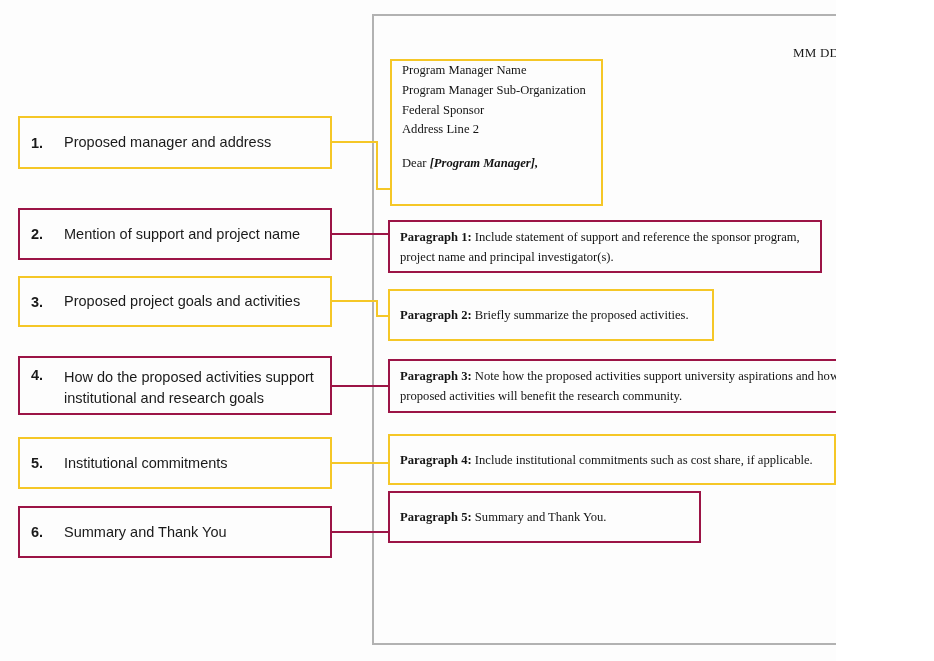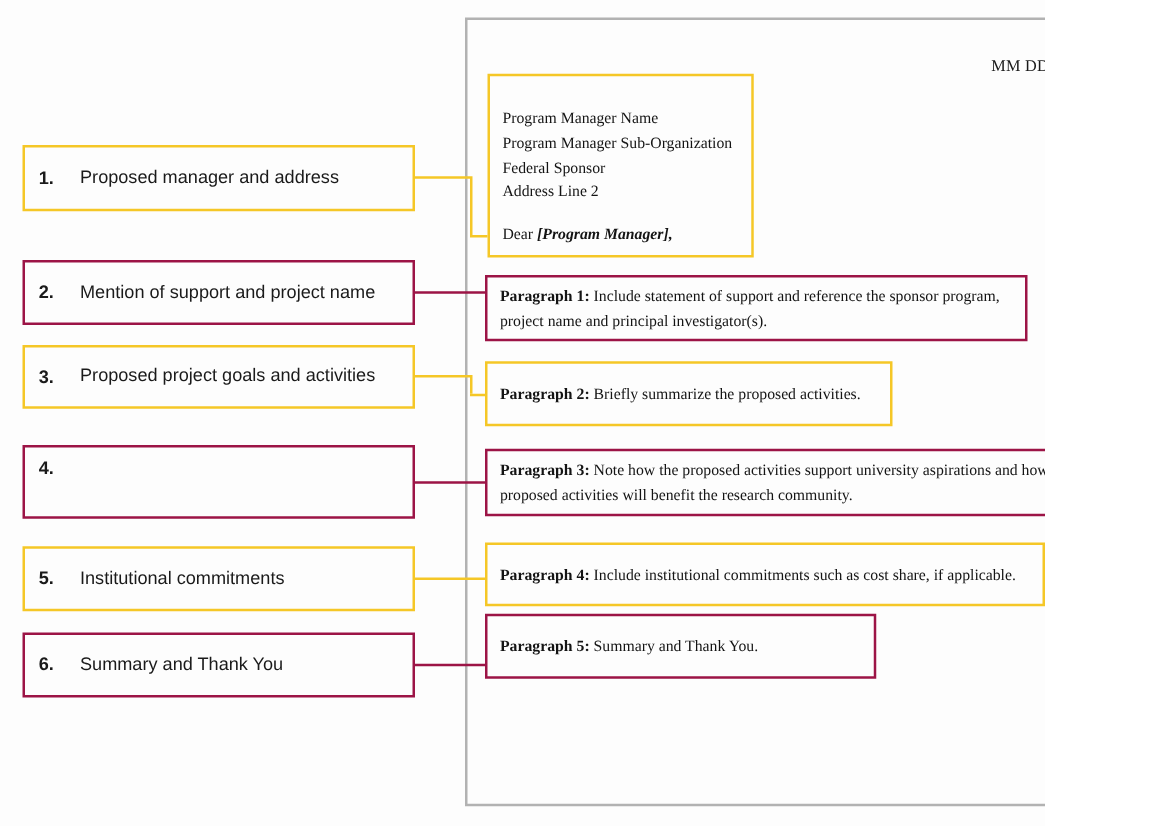--- a/index.html
+++ b/index.html
@@ -78,21 +78,21 @@
     color: #141414;
     padding: 6px 9px 6px 10px;
     display: flex;
     align-items: center;
   }
   .para-box .bold { font-weight: bold; }
 
   
   #addr-box {
     align-items: flex-start;
-    padding-top: 24px;
+    padding-top: 0;
     line-height: 19.8px;
   }
   #addr-box .spacer { display: block; height: 14px; }
   #addr-box .ital { font-style: italic; font-weight: bold; }
   .conn-h { position: absolute; height: 0; border-top-width: 2px; border-top-style: solid; }
   .conn-v { position: absolute; width: 0;  border-left-width: 2px; border-left-style: solid; }
   .c-gold   { border-color: #f5c727; }
   .c-maroon { border-color: #9c1446; }
 </style>
 </head>
@@ -130,20 +130,21 @@
     <span class="lbl">Mention of support and project name</span>
   </div>
 
   <div class="step-box gold" style="top:276px; height:51px;">
     <span class="num">3.</span>
     <span class="lbl">Proposed project goals and activities</span>
   </div>
 
   <div class="step-box maroon" style="top:356px; height:59px; align-items:flex-start; padding-top:9px;">
     <span class="num">4.</span>
+    <span class="lbl" style="max-width:250px;">How do the proposed activities support institutional and research goals</span>
   </div>
 
   <div class="step-box gold" style="top:437px; height:52px;">
     <span class="num">5.</span>
     <span class="lbl">Institutional commitments</span>
   </div>
 
   <div class="step-box maroon" style="top:506px; height:52px;">
     <span class="num">6.</span>
     <span class="lbl">Summary and Thank You</span>

